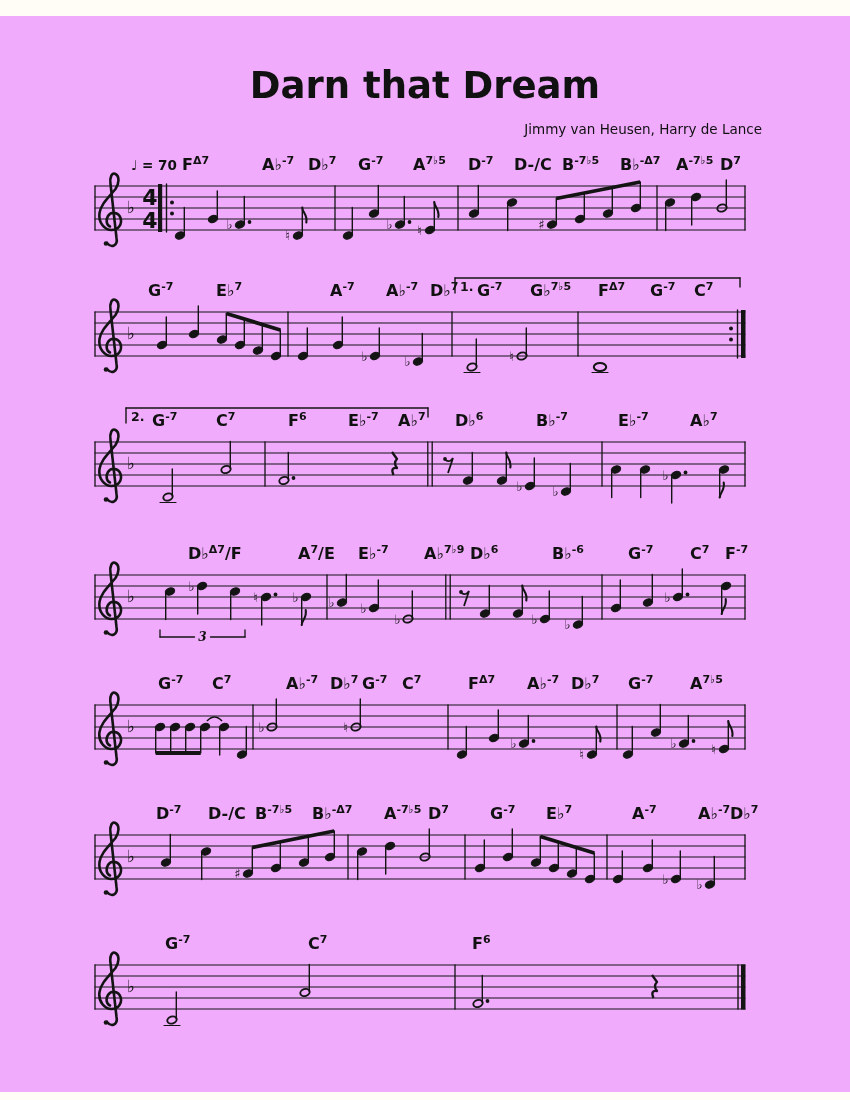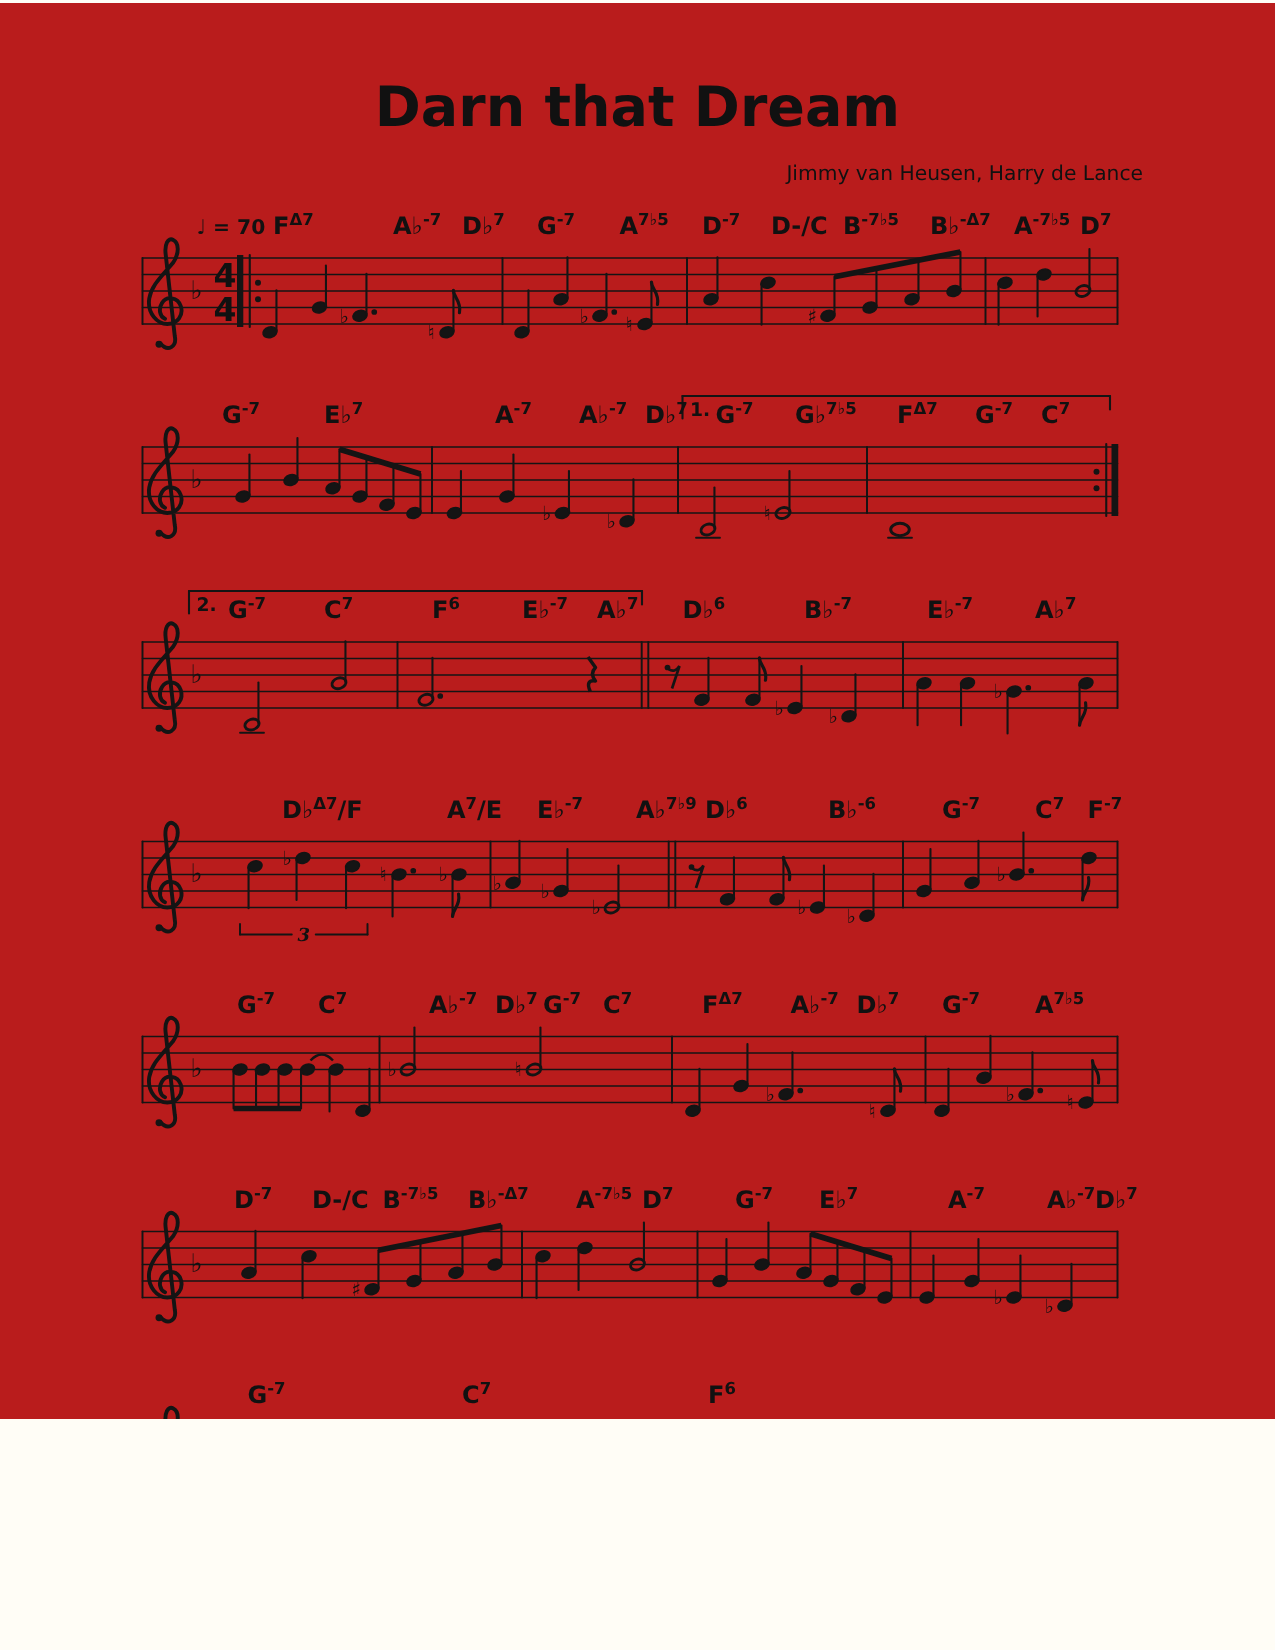--- a/index.html
+++ b/index.html
@@ -1,16 +1,16 @@
 <!DOCTYPE html>
 <html><head>
 <meta charset="utf-8">
 <style>
   html,body{margin:0;padding:0;background:#fffdf6;}
-  .sheet{width:850px;height:944px;background:#b91c1c;position:relative;margin:2px auto;overflow:hidden;}
+  .sheet{width:850px;height:1076px;background:#f0abfc;position:relative;margin:16px auto;overflow:hidden;}
   svg{display:block;}
   svg text{fill:#111;}
   .title{font-family:"DejaVu Sans",sans-serif;font-weight:bold;font-size:37px;}
   .composer{font-family:"DejaVu Sans",sans-serif;font-size:13.5px;font-weight:500;}
   .tempo{font-family:"DejaVu Sans",sans-serif;font-size:13.5px;font-weight:bold;}
   .chord{font-family:"DejaVu Sans",sans-serif;font-weight:600;font-size:16px;}
   .chord .sup{font-size:11px;}
   .timesig{font-family:"DejaVu Sans",sans-serif;font-weight:bold;font-size:22px;}
   .acc{font-family:"DejaVu Sans",sans-serif;font-size:13px;}
   .keysig{font-family:"DejaVu Sans",sans-serif;font-size:17px;}

